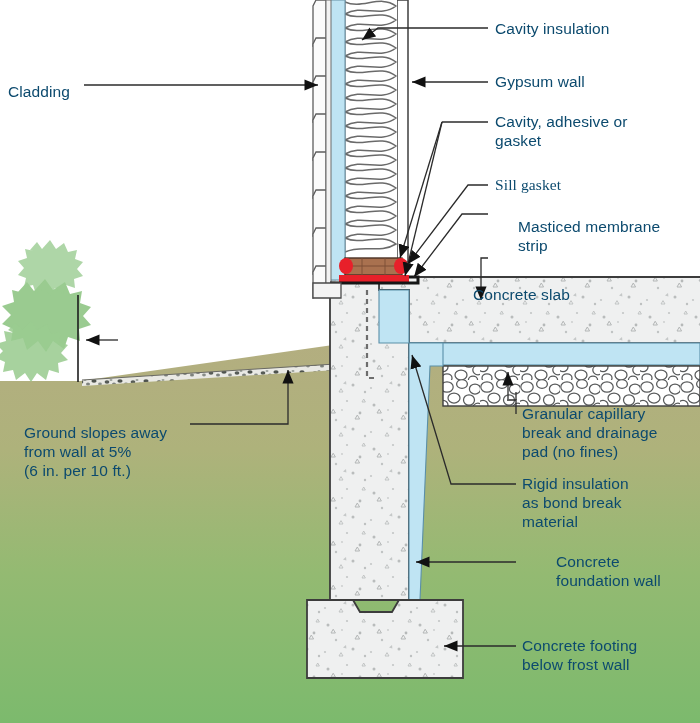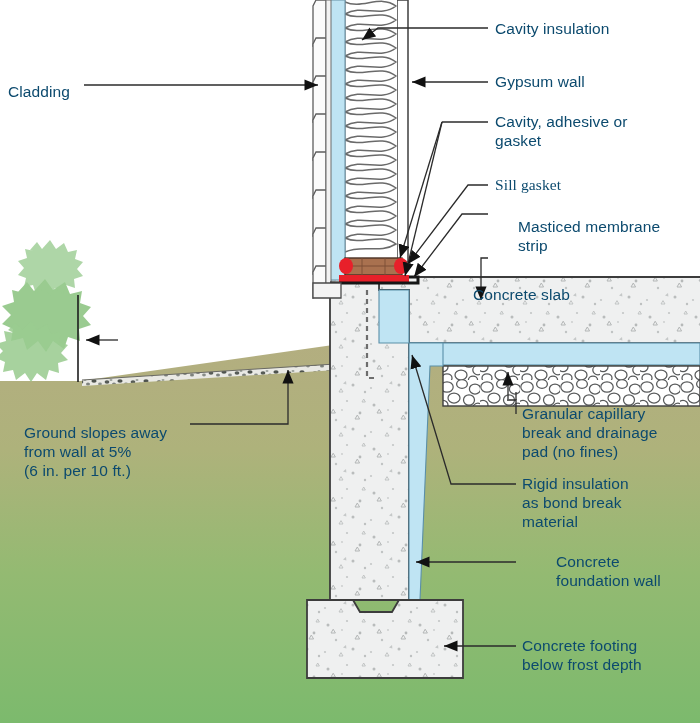--- a/index.html
+++ b/index.html
@@ -262,15 +262,15 @@
 pad (no fines)</div>
 
 <div class="lbl" style="left:522px;top:474px;">Rigid insulation
 as bond break
 material</div>
 
 <div class="lbl" style="left:522px;top:552px;margin-left:34px;">Concrete
 foundation wall</div>
 
 <div class="lbl" style="left:522px;top:636px;">Concrete footing
-below frost depth</div>
+below frost wall</div>
 
 </div>
 
 </body></html>

